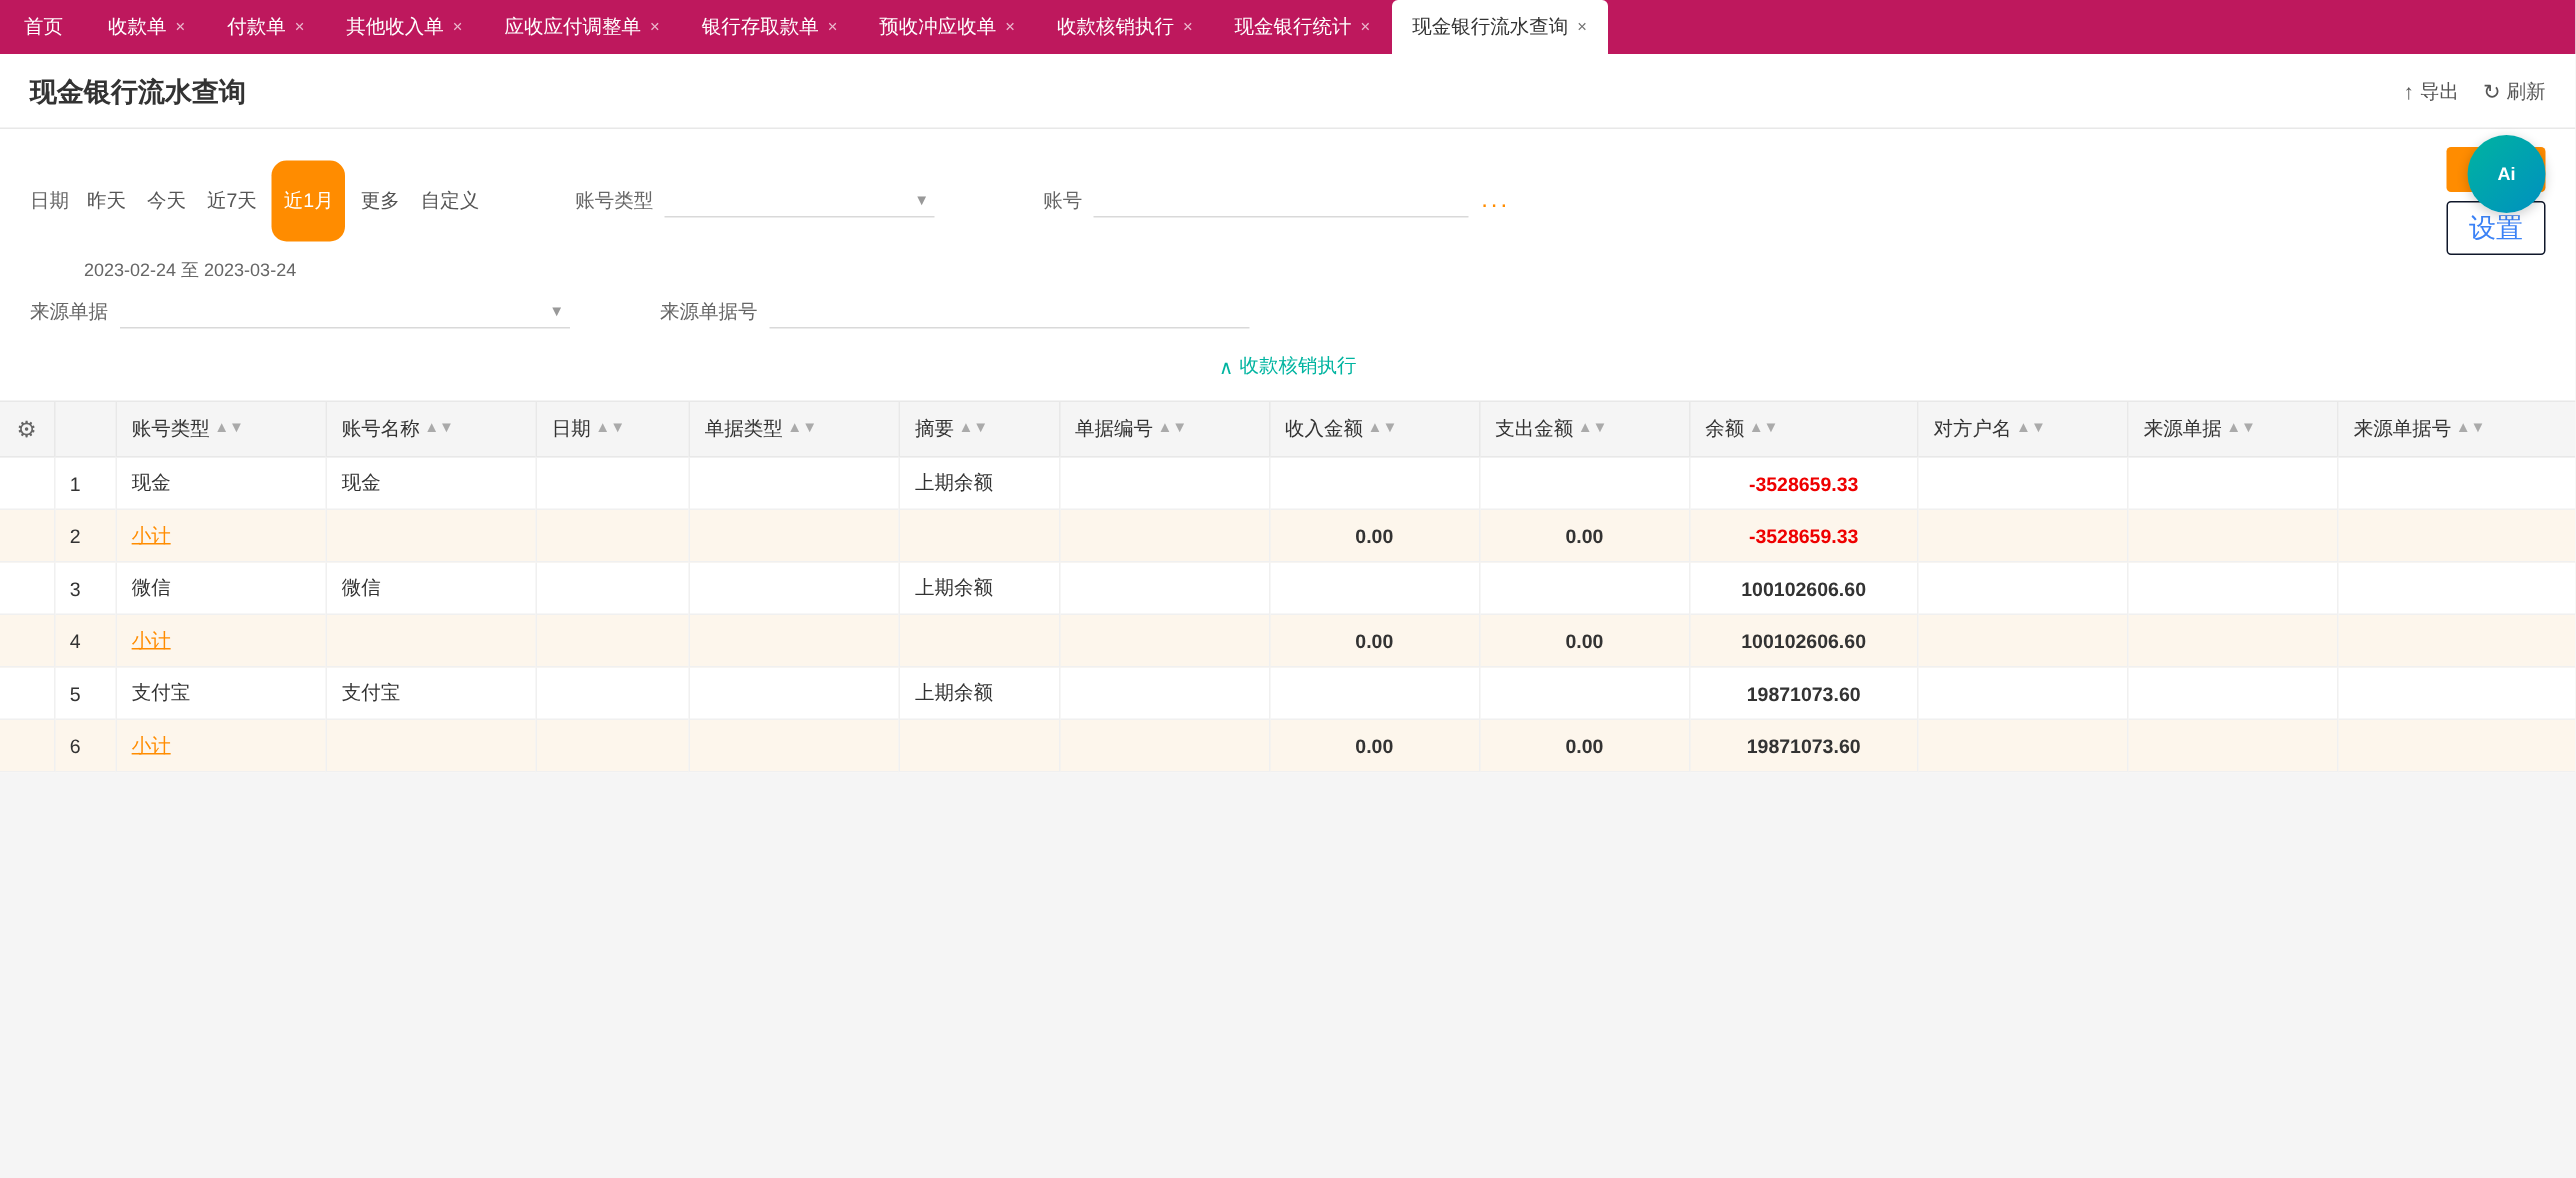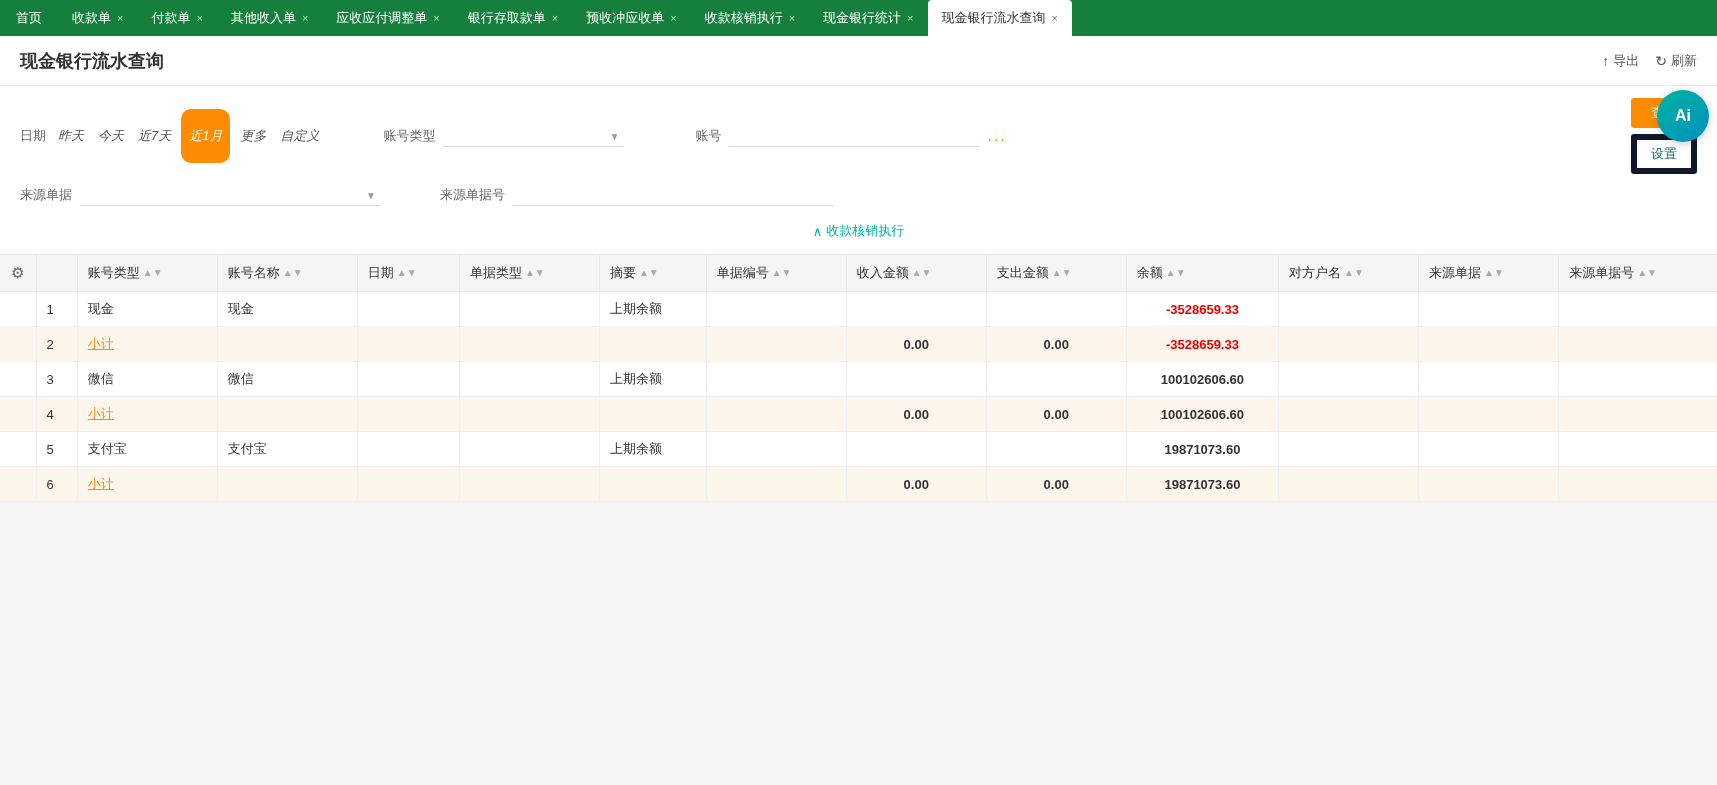--- a/index.html
+++ b/index.html
@@ -1,20 +1,20 @@
 <!DOCTYPE html>
 <html><head>
   <meta charset="utf-8">
   <style>
     * { box-sizing: border-box; margin: 0; padding: 0; font-family: 'Microsoft YaHei', Arial, sans-serif; font-size: 13px; }
     body { background: #f5f5f5; }
 
     
     .top-nav {
-      background: #15803d;
+      background: #be185d;
       display: flex;
       align-items: center;
       height: 36px;
       overflow: hidden;
     }
     .nav-item {
       color: #fff;
       padding: 0 14px;
       height: 36px;
       display: flex;
@@ -92,21 +92,20 @@
     }
     .filter-label {
       color: #666;
       white-space: nowrap;
       font-size: 13px;
     }
     .date-shortcuts {
       display: flex;
       align-items: center;
       gap: 6px;
-      font-style: italic;
     }
     .date-shortcut {
       color: #555;
       cursor: pointer;
       padding: 2px 4px;
       border-radius: 3px;
       font-size: 13px;
     }
     .date-shortcut.active {
       background: #ff8c00;
@@ -165,26 +164,26 @@
       background: #ff8c00;
       color: #fff;
       border: none;
       padding: 6px 16px;
       border-radius: 3px;
       cursor: pointer;
       font-size: 13px;
     }
     .btn-settings {
       background: #fff;
-      color: #0f766e;
-      border: 6px solid #0f172a;
+      color: #3b82f6;
+      border: 1px solid #0f172a;
       padding: 5px 14px;
       border-radius: 3px;
       cursor: pointer;
-      font-size: 13px;
+      font-size: 18px;
     }
     .collapse-bar {
       text-align: center;
       color: #00b4a0;
       cursor: pointer;
       font-size: 12px;
       padding: 6px 0 2px;
       display: flex;
       align-items: center;
       justify-content: center;
@@ -243,30 +242,30 @@
     }
     tbody td:last-child { border-right: none; }
     .td-number { text-align: center; font-weight: bold; }
     .td-orange { color: #ff8c00; text-decoration: underline; }
     .gear-col { width: 36px; text-align: center; }
     .gear-icon { color: #666; cursor: pointer; font-size: 15px; }
 
     .top-right-ai {
       position: fixed;
       top: 90px;
-      right: 8px;
+      right: 20px;
       background: linear-gradient(135deg, #00b4a0, #0090c0);
       color: #fff;
       border-radius: 50%;
       width: 52px;
       height: 52px;
       display: flex;
       align-items: center;
       justify-content: center;
-      font-size: 16px;
+      font-size: 12px;
       font-weight: bold;
       cursor: pointer;
       box-shadow: 0 2px 8px rgba(0,0,0,0.2);
     }
   </style>
 </head>
 <body>
 
 <div class="top-nav">
   <div class="nav-home">首页</div>
@@ -355,20 +354,23 @@
       <input class="filter-input" type="text" style="min-width: 250px;">
       <span class="ellipsis-btn">...</span>
     </div>
 
     <div style="margin-left:auto; display:flex; flex-direction:column; gap:6px;">
       <button class="btn-query">查询</button>
       <button class="btn-settings">设置</button>
     </div>
   </div>
 
+  <div style="margin-left:36px; margin-top:-8px; margin-bottom:8px;">
+    <span class="date-range">2023-02-24 至 2023-03-24</span>
+  </div>
 
   <div class="filter-row">
     <div class="filter-group">
       <span class="filter-label">来源单据</span>
       <div class="select-wrapper">
         <select class="filter-select" style="min-width:300px;">
           <option value=""></option>
         </select>
         <span class="chevron">▼</span>
       </div>

